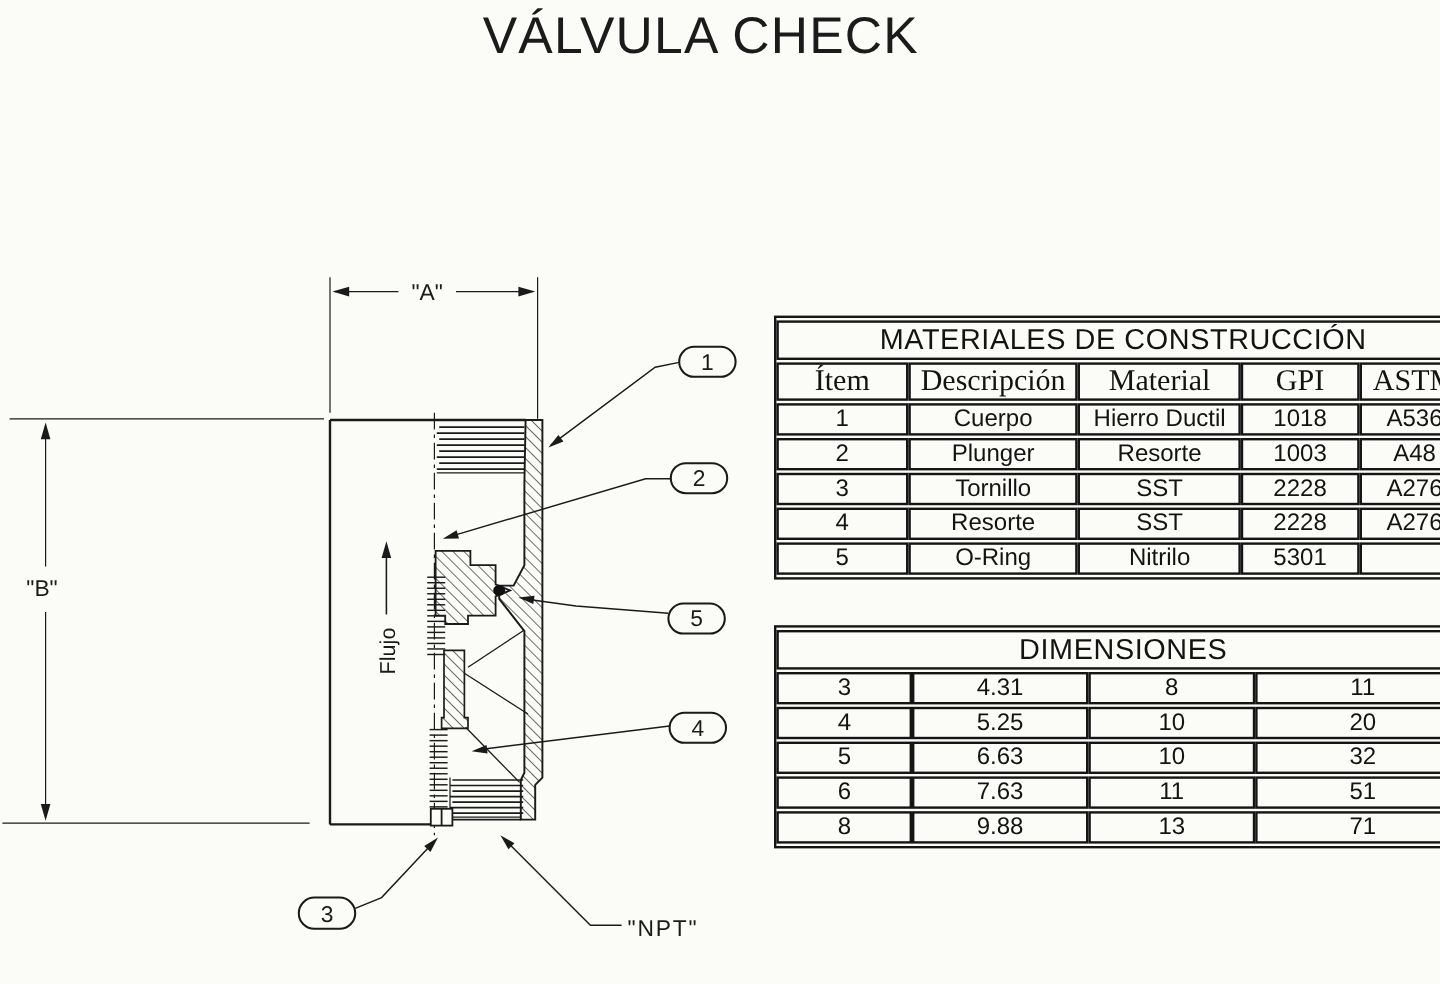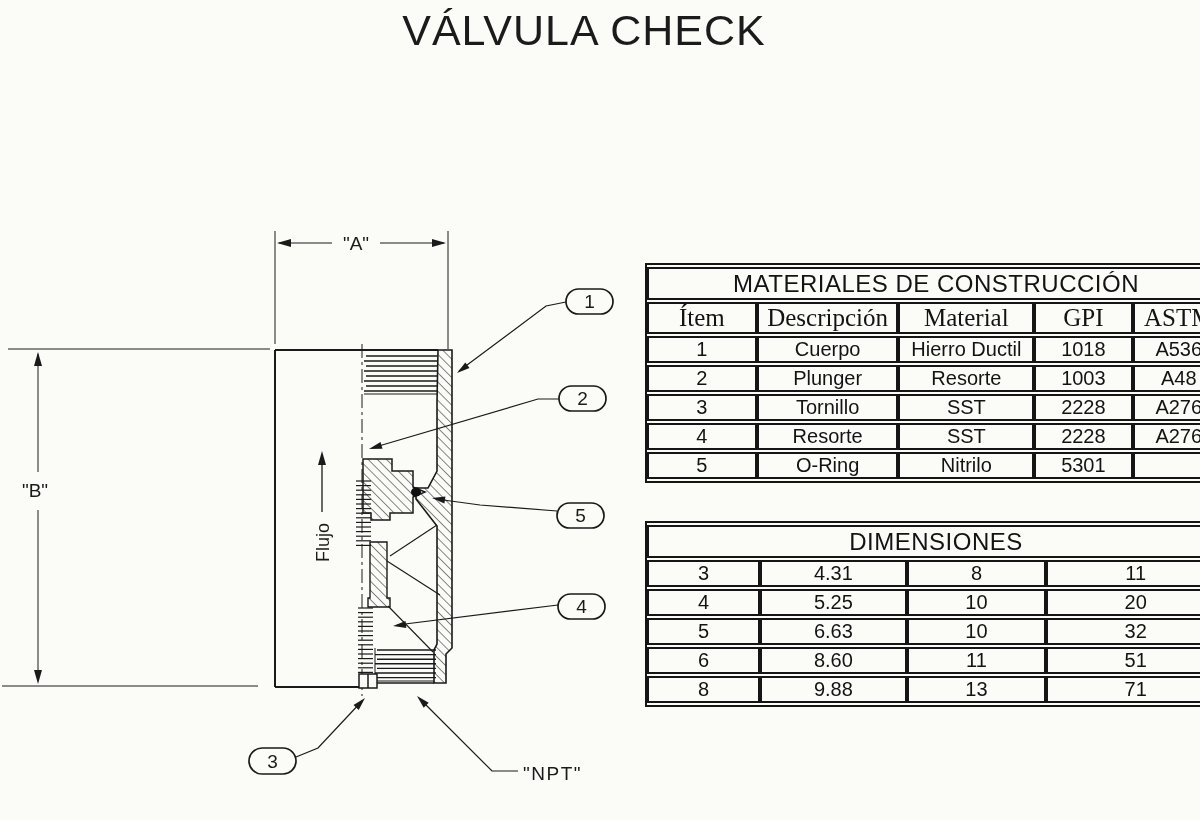--- a/index.html
+++ b/index.html
@@ -287,21 +287,21 @@
           <td>20</td>
         </tr>
         <tr>
           <td>5</td>
           <td>6.63</td>
           <td>10</td>
           <td>32</td>
         </tr>
         <tr>
           <td>6</td>
-          <td>8.60</td>
+          <td>7.63</td>
           <td>11</td>
           <td>51</td>
         </tr>
         <tr>
           <td>8</td>
           <td>9.88</td>
           <td>13</td>
           <td>71</td>
         </tr>
       </tbody>

